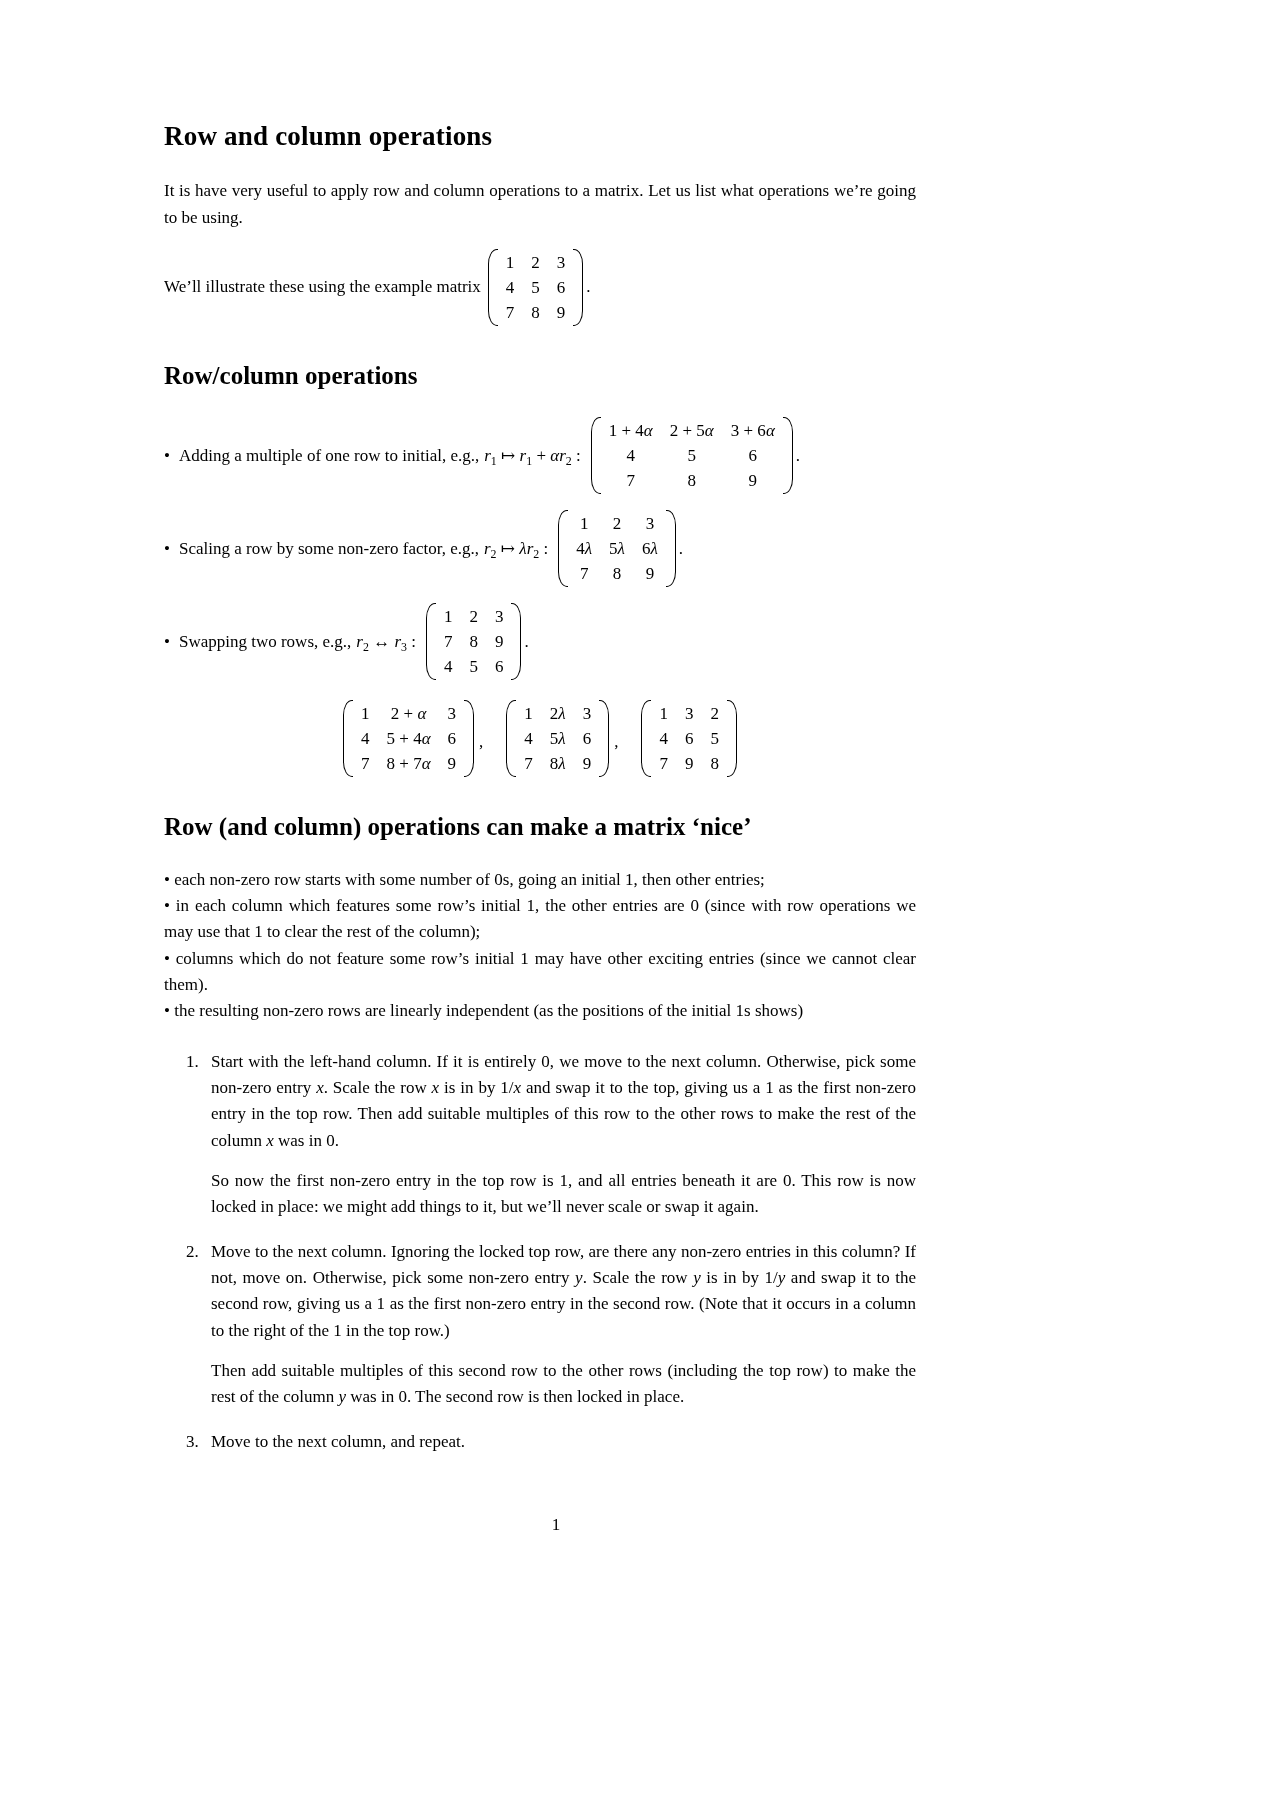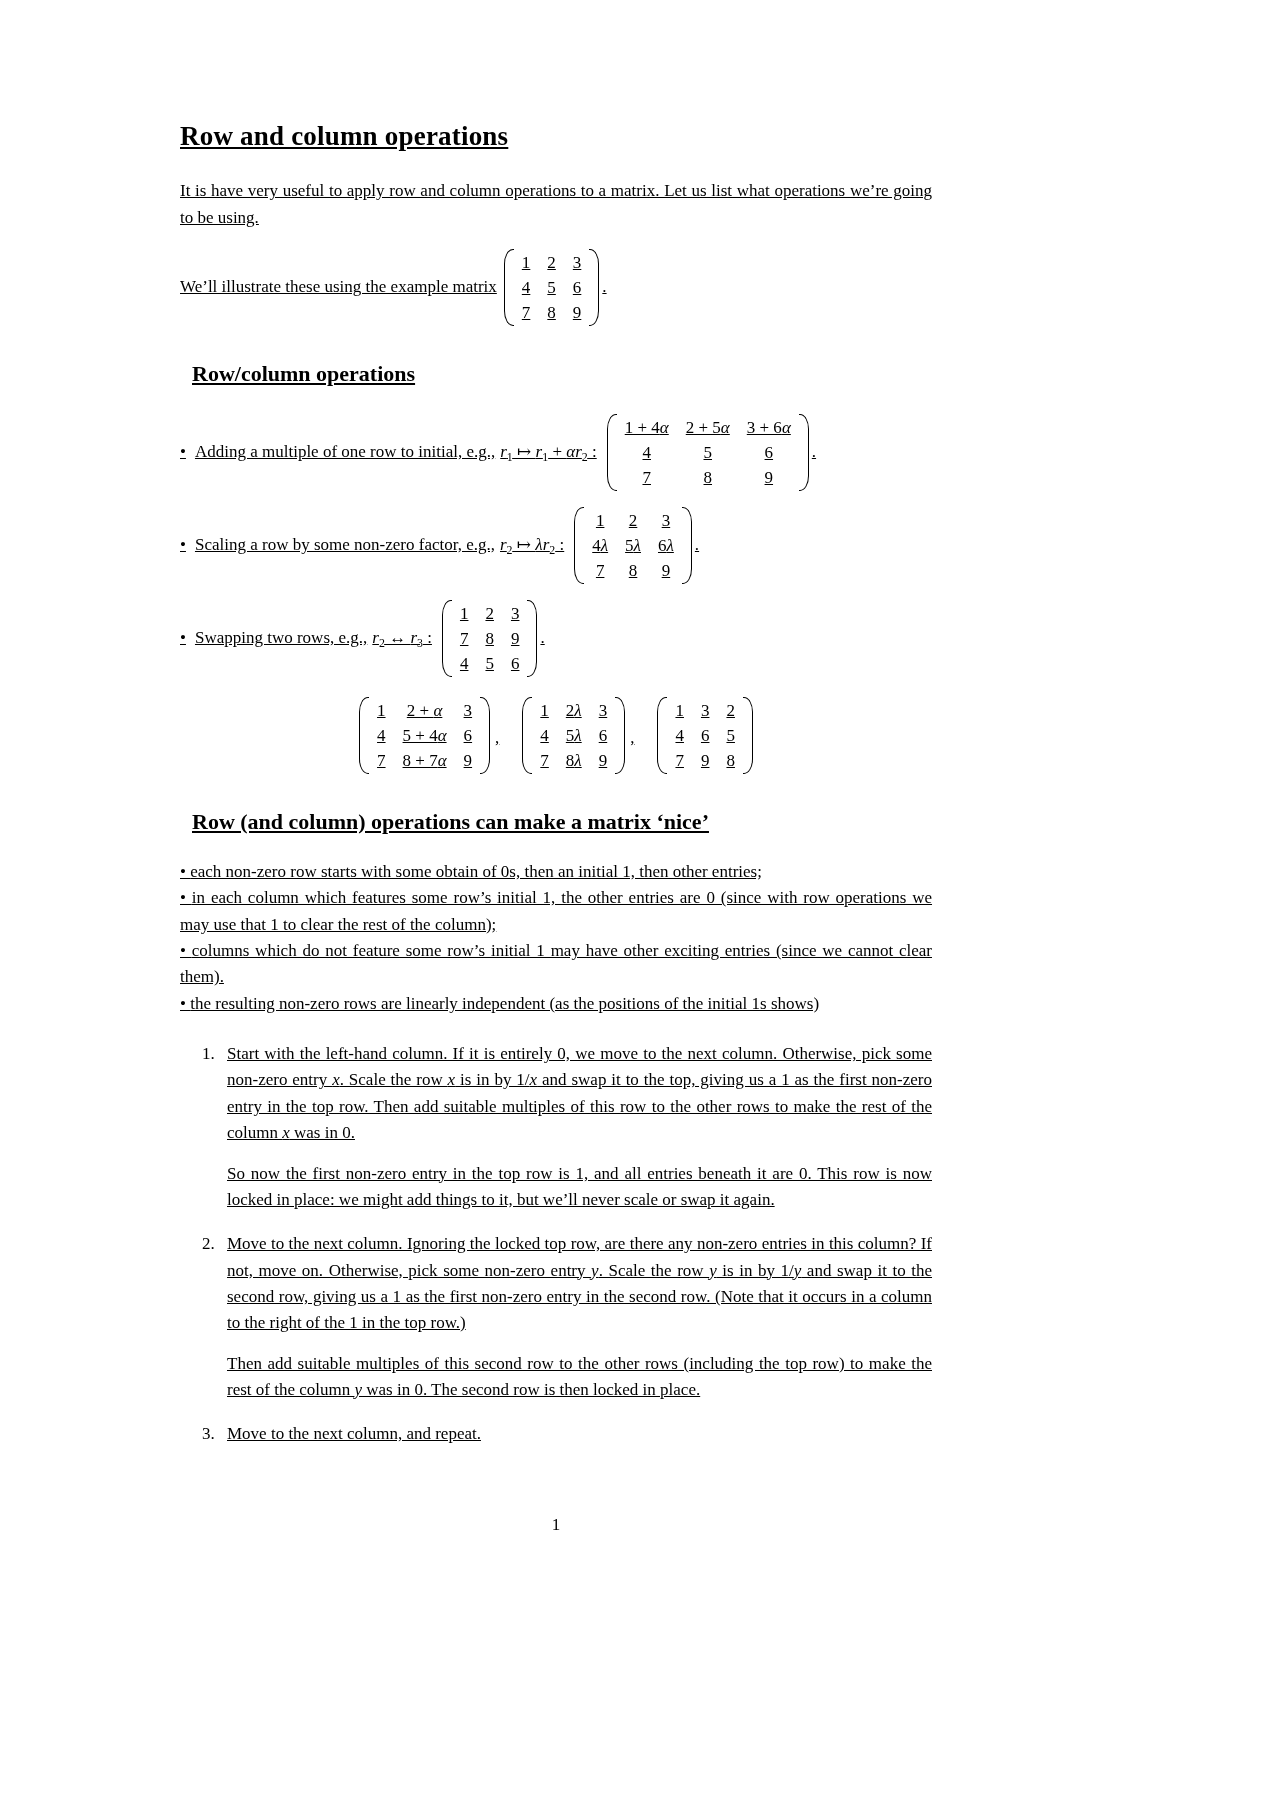--- a/index.html
+++ b/index.html
@@ -1,23 +1,23 @@
 <!DOCTYPE html>
 <html><head>
 <meta charset="utf-8">
 <style>
   html,body{margin:0;padding:0;background:#ffffff;}
   body{
     width:1280px;height:1811px;position:relative;overflow:hidden;
     font-family:"Liberation Serif","DejaVu Serif",serif;
     font-size:17px;line-height:1.55;color:#000;
   }
-  .content{position:absolute;left:180px;top:120px;width:752px;text-decoration:underline;}
+  .content{position:absolute;left:164px;top:120px;width:752px;}
   h1{font-size:27px;line-height:1.2;margin:0 0 26px;font-weight:700;letter-spacing:.2px;}
-  h2{font-size:22px;line-height:1.25;margin:32px 12px 24px;font-weight:700;}
+  h2{font-size:25px;line-height:1.25;margin:32px 0 24px;font-weight:700;}
   p{margin:0 0 14px;text-align:justify;}
   i{font-style:italic;}
   sub{font-size:70%;line-height:0;}
 
   
   .inline-mat-row{display:flex;align-items:center;margin:16px 0 6px;}
   .inline-mat-row > span:first-child{margin-right:4px;}
 
   
   .op-bullet{display:flex;align-items:center;margin:12px 0;white-space:nowrap;}
@@ -194,21 +194,21 @@
             <span class="mat-cell">8</span>
           </span>
           <span class="paren rparen"></span>
         </span>
     </div>
 
     <h2>Row (and column) operations can make a matrix ‘nice’</h2>
 
 
     <div class="bullet-group">
-      <p class="bullet-para">each non-zero row starts with some obtain of 0s, then an initial 1, then other entries;</p>
+      <p class="bullet-para">each non-zero row starts with some number of 0s, going an initial 1, then other entries;</p>
       <p class="bullet-para">in each column which features some row’s initial 1, the other entries are 0 (since with row operations we may use that 1 to clear the rest of the column);</p>
       <p class="bullet-para">columns which do not feature some row’s initial 1 may have other exciting entries (since we cannot clear them).</p>
       <p class="bullet-para">the resulting non-zero rows are linearly independent (as the positions of the initial 1s shows)</p>
     </div>
 
 
     <div class="steps">
 
       <div class="step">
         <span class="step-number">1.</span>

